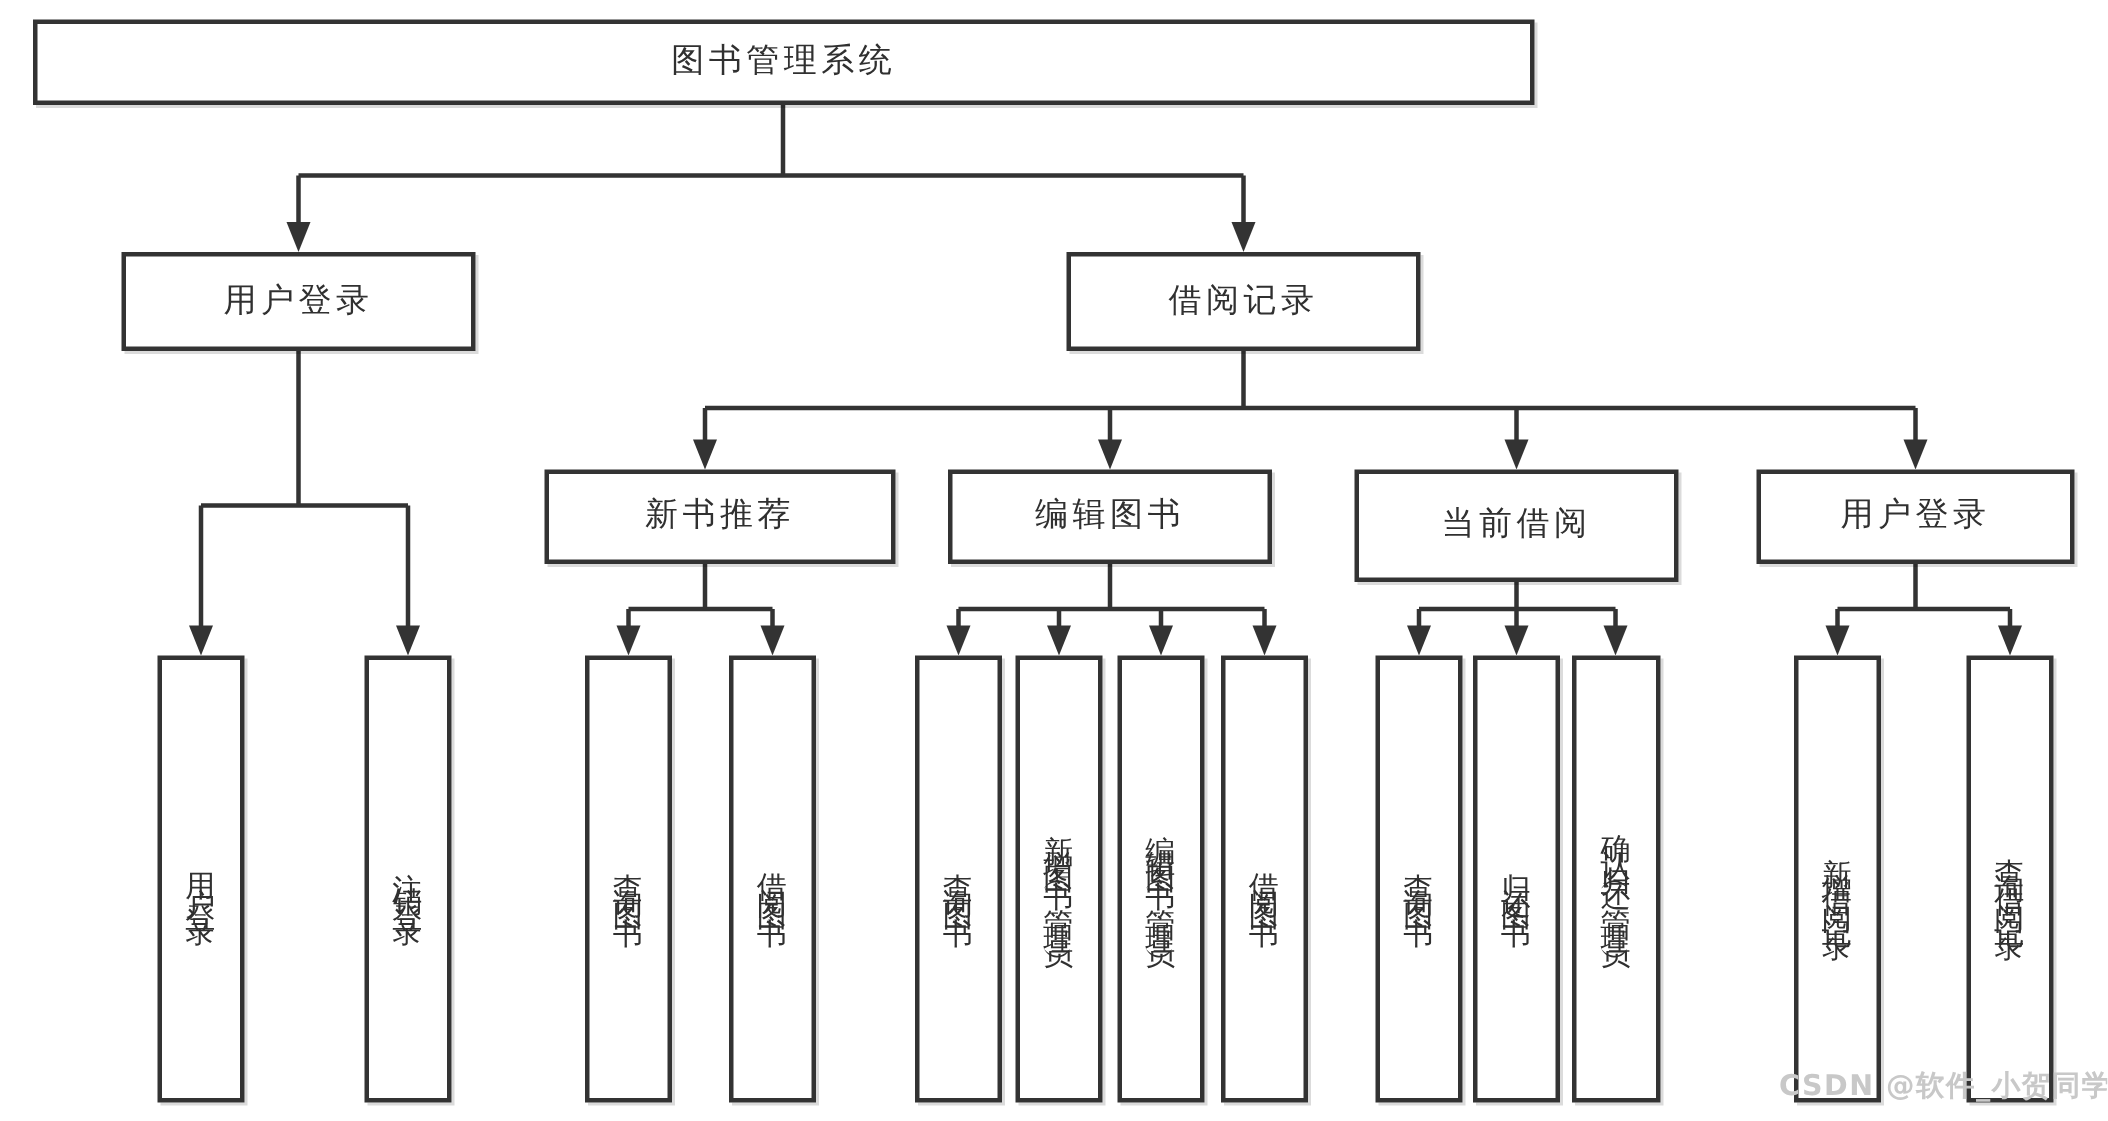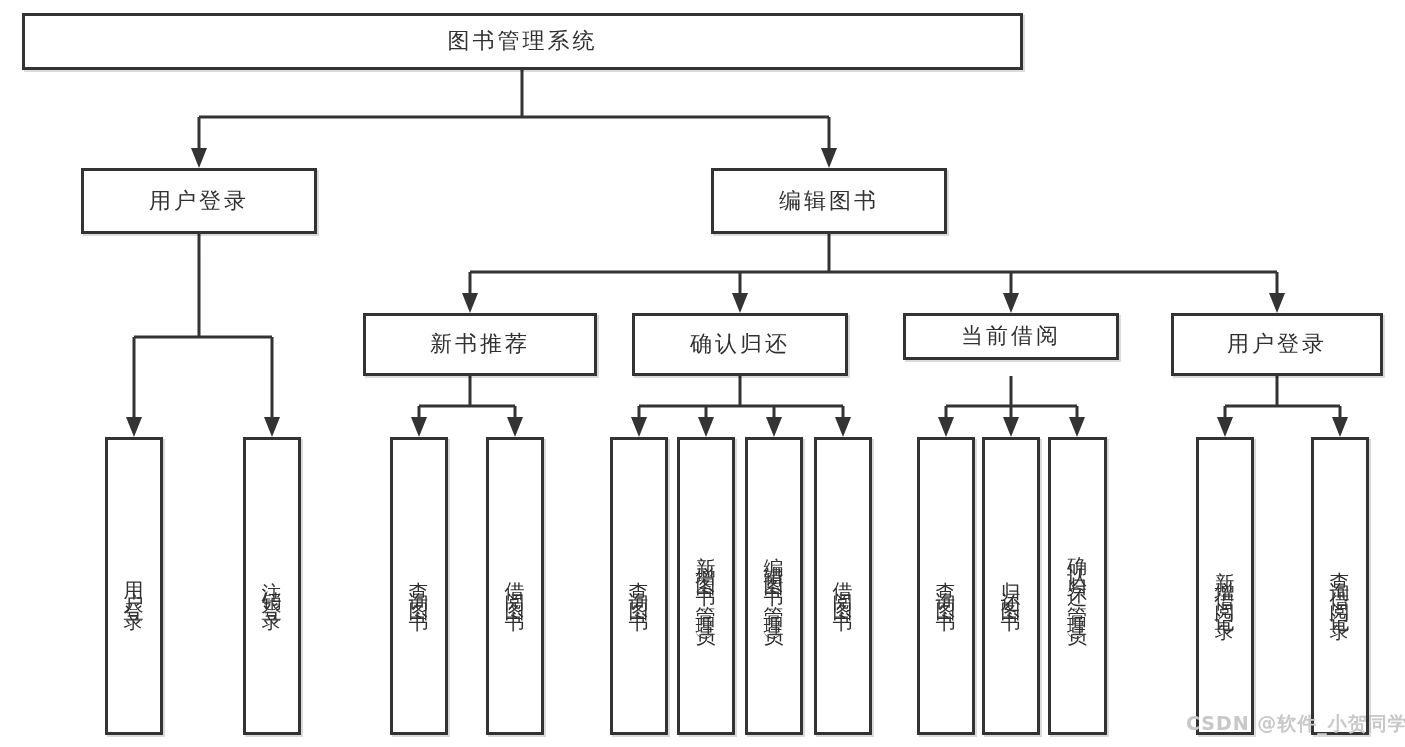--- a/index.html
+++ b/index.html
@@ -58,25 +58,25 @@
       <polygon points="1003,417 1019,417 1011,437"></polygon>
       <polygon points="1069,417 1085,417 1077,437"></polygon>
       <polygon points="1217,417 1233,417 1225,437"></polygon>
       <polygon points="1332,417 1348,417 1340,437"></polygon>
     </g>
   </svg>
 
   <div class="box h" style="left:22px;top:13px;width:1001px;height:57px">图书管理系统</div>
 
   <div class="box h" style="left:81px;top:168px;width:236px;height:66px">用户登录</div>
-  <div class="box h" style="left:711px;top:168px;width:236px;height:66px">编辑图书</div>
+  <div class="box h" style="left:711px;top:168px;width:236px;height:66px">借阅记录</div>
 
   <div class="box h" style="left:363px;top:313px;width:234px;height:63px">新书推荐</div>
-  <div class="box h" style="left:632px;top:313px;width:216px;height:63px">确认归还</div>
-  <div class="box h" style="left:903px;top:313px;width:216px;height:47px">当前借阅</div>
+  <div class="box h" style="left:632px;top:313px;width:216px;height:63px">编辑图书</div>
+  <div class="box h" style="left:903px;top:313px;width:216px;height:75px">当前借阅</div>
   <div class="box h" style="left:1171px;top:313px;width:212px;height:63px">用户登录</div>
 
   <div class="box v" style="left:105px;top:437px;width:58px;height:298px">用户登录</div>
   <div class="box v" style="left:243px;top:437px;width:58px;height:298px">注销登录</div>
 
   <div class="box v" style="left:390px;top:437px;width:58px;height:298px">查询图书</div>
   <div class="box v" style="left:486px;top:437px;width:58px;height:298px">借阅图书</div>
 
   <div class="box v" style="left:610px;top:437px;width:58px;height:298px">查询图书</div>
   <div class="box v" style="left:677px;top:437px;width:58px;height:298px">新增图书（管理员）</div>

